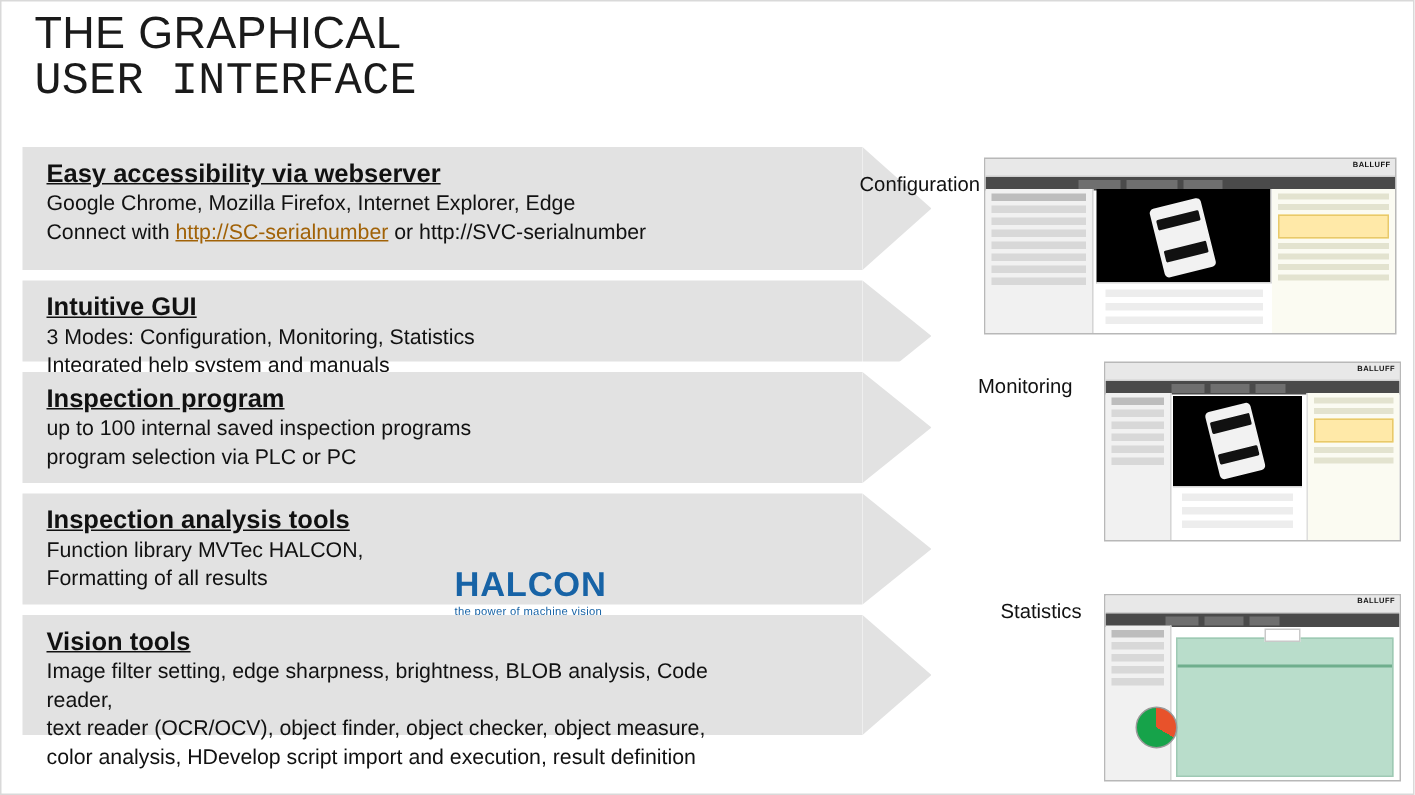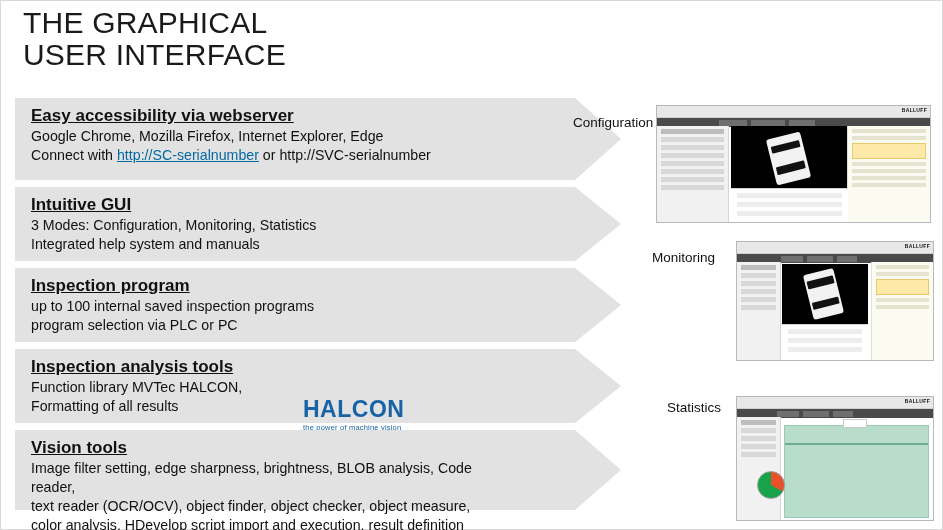--- a/index.html
+++ b/index.html
@@ -26,21 +26,21 @@
   .title {
     position: absolute;
     left: 22px;
     top: 6px;
     font-size: 30px;
     line-height: 32px;
     font-weight: 400;
     letter-spacing: 0.2px;
     color: #1a1a1a;
   }
-  .title .line2 { display: block; }
+  .title .line2 { display: block; font-family: Liberation Mono, monospace; }
 
   
   .banners {
     position: absolute;
     left: 14px;
     top: 97px;
     width: 560px;
   }
   .banner {
     position: relative;
@@ -73,25 +73,25 @@
     font-weight: bold;
     line-height: 21px;
     text-decoration: underline;
   }
   .banner p {
     margin: 0;
     font-size: 14.2px;
     line-height: 19px;
   }
   .banner a {
-    color: #0369a1;
+    color: #a16207;
     text-decoration: underline;
   }
   .banner.b1 { height: 82px; }
-  .banner.b2 { height: 74px; }
+  .banner.b2 { height: 54px; }
   .banner.b3 { height: 74px; }
   .banner.b4 { height: 74px; }
   .banner.b5 { height: 80px; }
 
   .halcon {
     position: absolute;
     left: 288px;
     top: 17px;
     width: 100px;
   }

